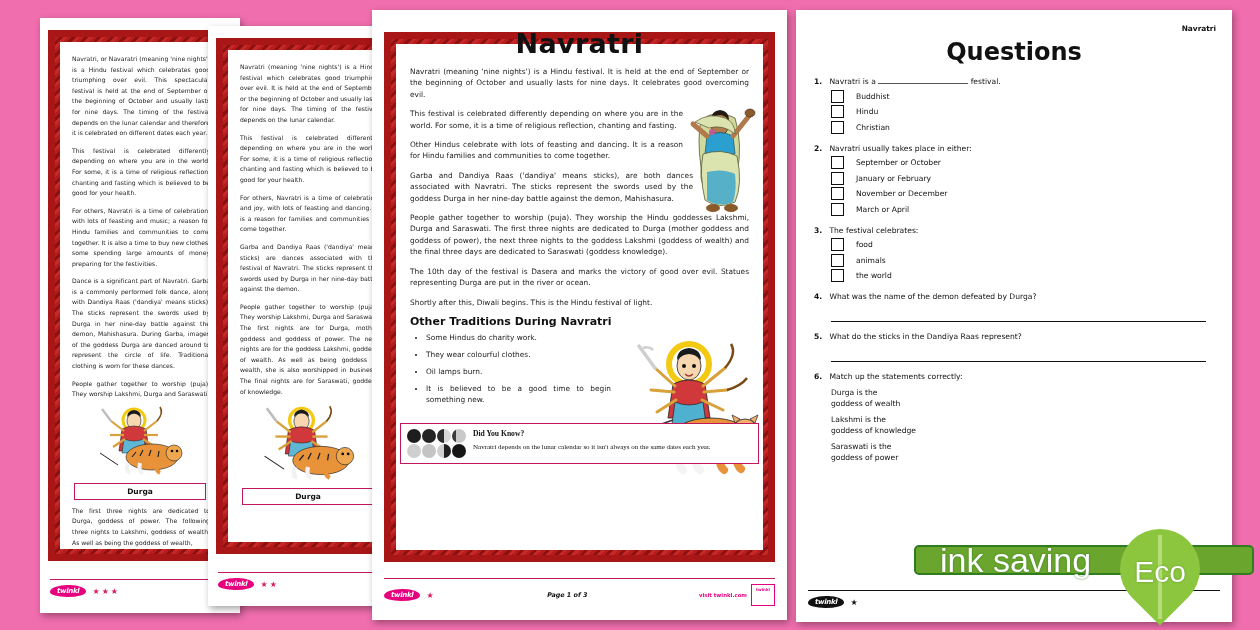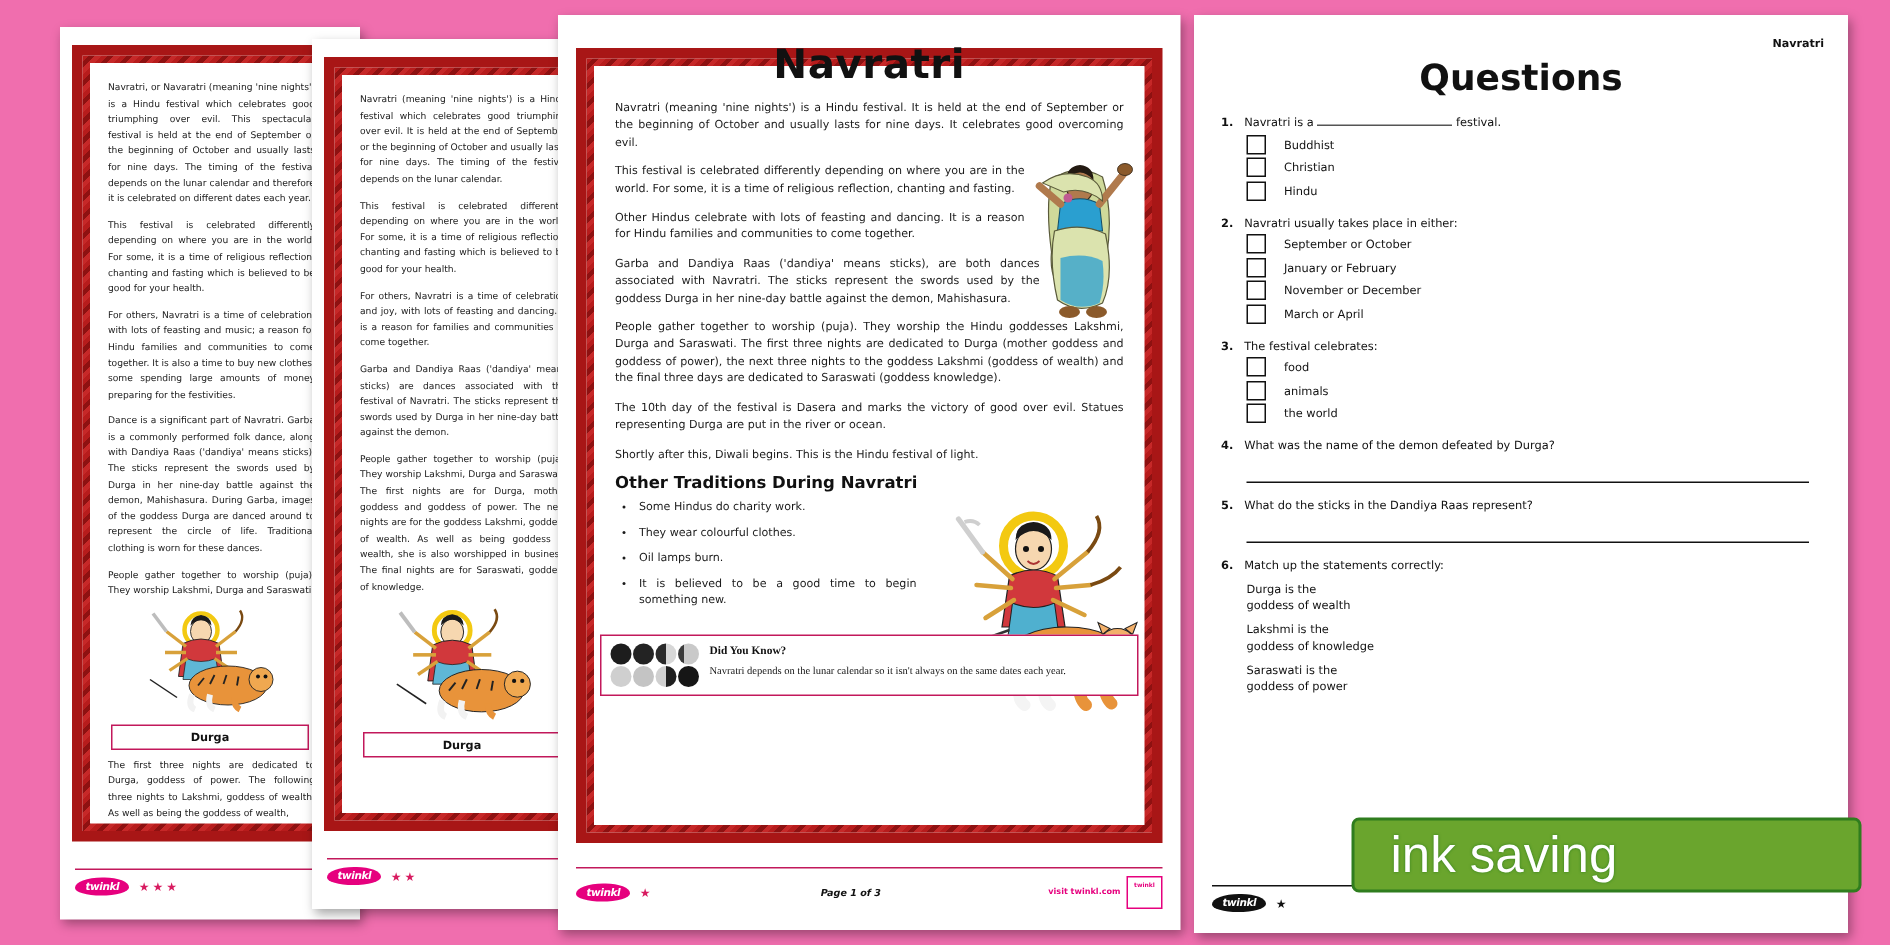--- a/index.html
+++ b/index.html
@@ -131,21 +131,21 @@
 
   
   .illus { position:absolute; }
 
   
   #eco {
     position:absolute; left:898px; top:533px; width:362px; height:70px;
     z-index:40;
   }
   #eco-bar {
-    position:absolute; left:3px; top:12px; width:340px; height:50px;
+    position:absolute; left:16px; top:12px; width:340px; height:30px;
     background:#6aa52d; border:2px solid #2f7d1e; border-radius:5px;
     display:flex; align-items:center; padding-left:24px;
   }
   #eco-bar span {
     color:#fff; font-size:34px; font-family:"Liberation Sans", sans-serif;
     text-shadow:0 0 2px #2f7d1e;
   }
   #eco-leaf {
     position:absolute; left:222px; top:-4px; width:80px; height:88px;
   }
@@ -398,25 +398,25 @@
       <span class="q-num">1.</span>
       <span>Navratri is a</span>
       <span class="blank-inline"></span>
       <span>festival.</span>
       <div class="q-opt">
           <span class="q-box"></span>
           <span>Buddhist</span>
         </div>
       <div class="q-opt">
           <span class="q-box"></span>
+          <span>Hindu</span>
+        </div>
+      <div class="q-opt">
+          <span class="q-box"></span>
           <span>Christian</span>
-        </div>
-      <div class="q-opt">
-          <span class="q-box"></span>
-          <span>Hindu</span>
         </div>
     </div>
 
     <div class="q-item">
       <span class="q-num">2.</span>
       <span>Navratri usually takes place in either:</span>
       <div class="q-opt">
           <span class="q-box"></span>
           <span>September or October</span>
         </div>
@@ -484,13 +484,18 @@
   <div class="footer" style="border-top:1.1px solid #111;">
     <span class="twinkl-logo black">twinkl</span>
     <span class="stars black">★</span>
   </div>
 </div>
 
 <div id="eco">
   <div id="eco-bar">
     <span>ink saving</span>
   </div>
+  <div id="eco-leaf">
+    <div class="drop"></div>
+    <div class="vein"></div>
+    <div class="leaf-label">Eco</div>
+  </div>
 </div>
 
 </body></html>

